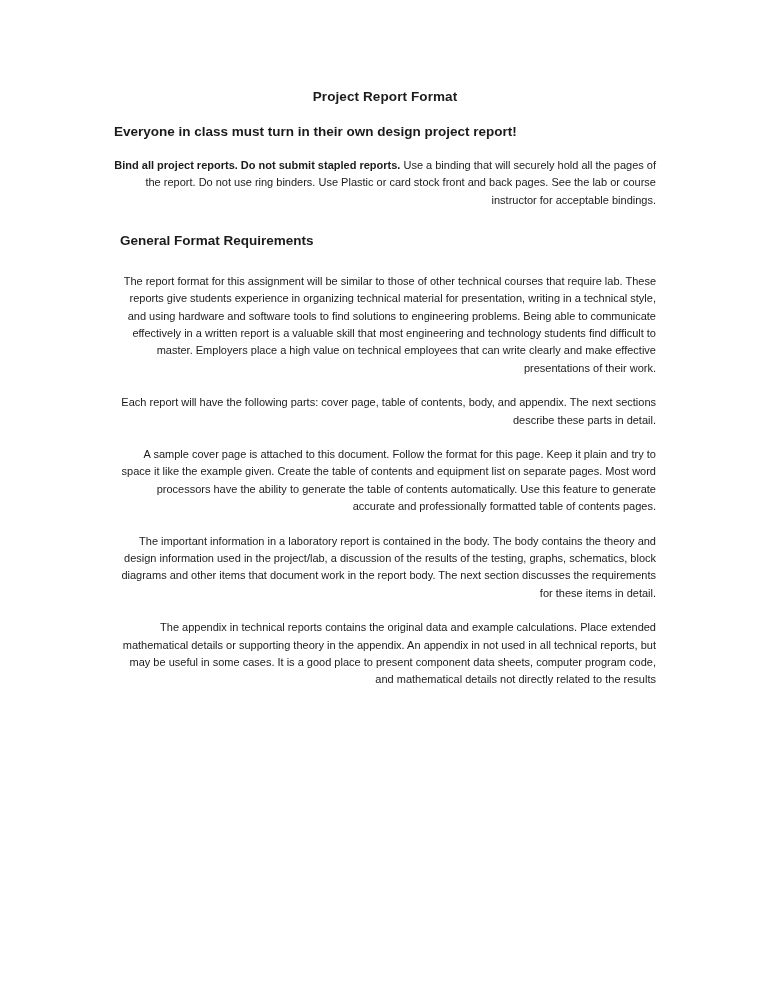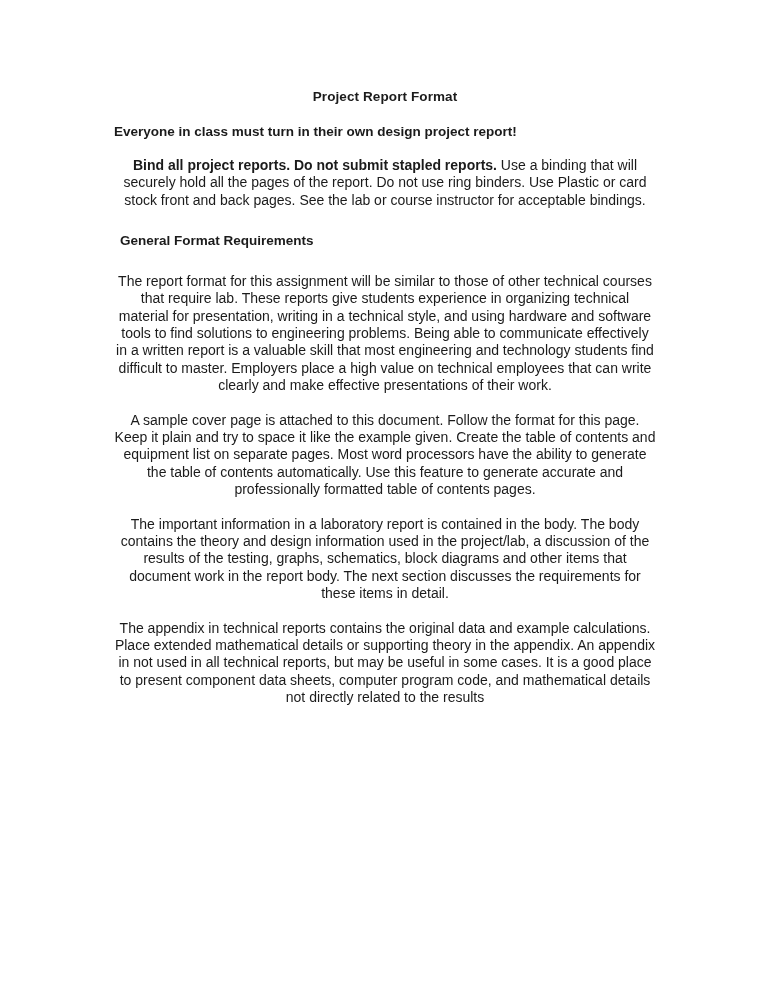--- a/index.html
+++ b/index.html
@@ -50,25 +50,25 @@
   .gap-sm { height: 17px; }
 
   .notice {
     font-size: 13.5px;
     font-weight: bold;
     line-height: 17.5px;
     margin: 0;
   }
 
   .para {
-    font-size: 14px;
+    font-size: 11px;
     font-weight: normal;
     line-height: 17.4px;
     margin: 0;
-    text-align: center;
+    text-align: right;
   }
 
   .para b, .lead {
     font-weight: bold;
   }
 
   .heading {
     font-size: 13.5px;
     font-weight: bold;
     line-height: 17.5px;
@@ -97,20 +97,21 @@
     <p class="para"><b>Bind all project reports.  Do not submit stapled reports.</b><span>  Use a binding that will securely hold all the pages of the report.  Do not use ring binders.  Use Plastic or card stock front and back pages.  See the lab or course instructor for acceptable bindings.</span></p>
 
     <div class="gap-sm"></div>
 
     <p class="heading">General Format Requirements</p>
 
     <div class="gap-sm"></div>
 
     <p class="para block">The report format for this assignment will be similar to those of other technical courses that require lab.  These reports give students experience in organizing technical material for presentation, writing in a technical style, and using hardware and software tools to find solutions to engineering problems.  Being able to communicate effectively in a written report is a valuable skill that most engineering and technology students find difficult to master.  Employers place a high value on technical employees that can write clearly and make effective presentations of their work.</p>
 
+    <p class="para block">Each report will have the following parts: cover page, table of contents, body, and appendix.  The next sections describe these parts in detail.</p>
 
     <p class="para block">A sample cover page is attached to this document.  Follow the format for this page.  Keep it plain and try to space it like the example given.  Create the table of contents and equipment list on separate pages.  Most word processors have the ability to generate the table of contents automatically.  Use this feature to generate accurate and professionally formatted table of contents pages.</p>
 
     <p class="para block">The important information in a laboratory report is contained in the body.  The body contains the theory and design information used in the project/lab, a discussion of the results of the testing, graphs, schematics, block diagrams and other items that document work in the report body.  The next section discusses the requirements for these items in detail.</p>
 
     <p class="para block">The appendix in technical reports contains the original data and example calculations.  Place extended mathematical details or supporting theory in the appendix.  An appendix in not used in all technical reports, but may be useful in some cases.  It is a good place to present component data sheets, computer program code, and mathematical details not directly related to the results</p>
 
   </div>
 </div>
 

